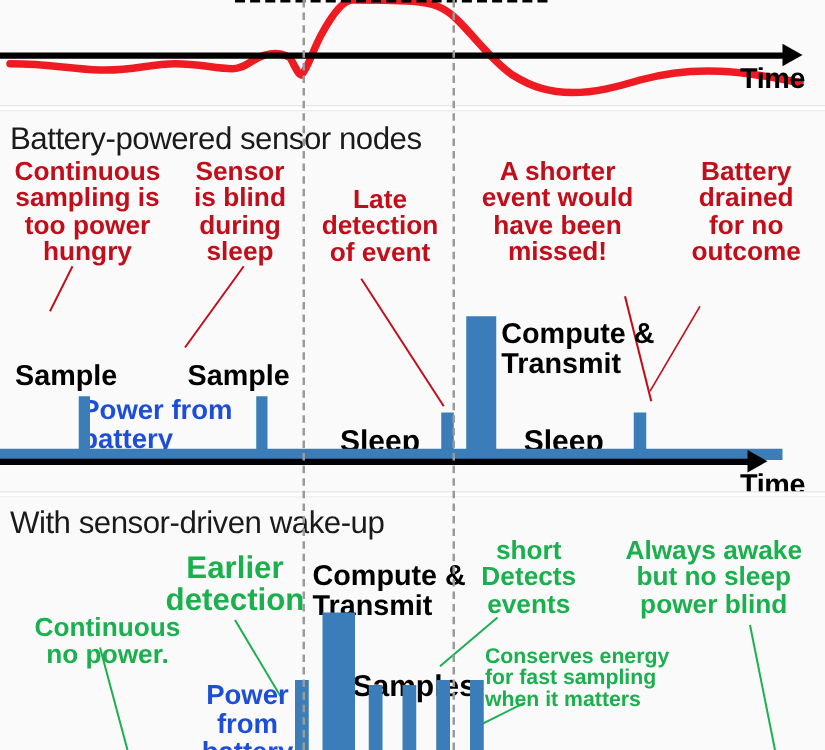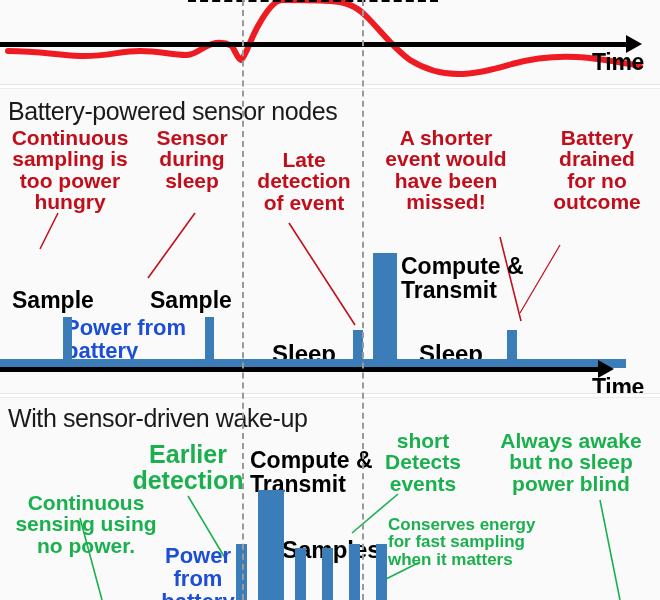--- a/index.html
+++ b/index.html
@@ -84,20 +84,21 @@
 
     <div class="lbl red c" style="left:0px;top:32px;width:140px;font-size:21px;">
       <div>Continuous</div>
       <div>sampling is</div>
       <div>too power</div>
       <div>hungry</div>
     </div>
 
     <div class="lbl red c" style="left:142px;top:32px;width:100px;font-size:21px;">
       <div>Sensor</div>
+      <div>is blind</div>
       <div>during</div>
       <div>sleep</div>
     </div>
 
     <div class="lbl red c" style="left:248px;top:54px;width:112px;font-size:21px;">
       <div>Late</div>
       <div>detection</div>
       <div>of event</div>
     </div>
 
@@ -170,21 +171,20 @@
     </div>
 
     <div class="lbl green c" style="left:482px;top:32px;width:178px;font-size:21px;">
       <div>Always awake</div>
       <div>but no sleep</div>
       <div>power blind</div>
     </div>
 
     <div class="lbl green c" style="left:0px;top:94px;width:172px;font-size:21px;">
       <div>Continuous</div>
-      <div>sensing using</div>
       <div>no power.</div>
     </div>
 
     <div class="lbl green l" style="left:388px;top:118px;width:268px;font-size:17px;">
       <div>Conserves energy</div>
       <div>for fast sampling</div>
       <div>when it matters</div>
     </div>
 
     <div class="lbl black l" style="left:250px;top:50px;font-size:23px;line-height:1.06;">

